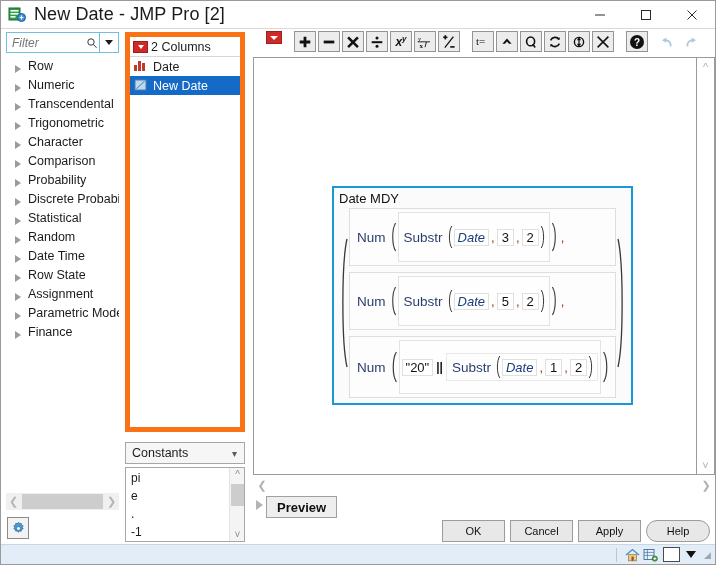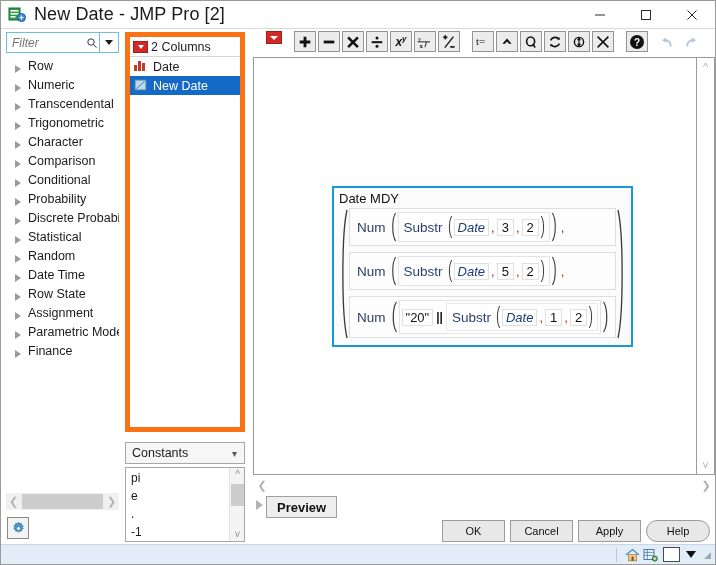--- a/index.html
+++ b/index.html
@@ -205,21 +205,21 @@
   .big-paren svg { display: block; }
   .rows { display: flex; flex-direction: column; gap: 6px; }
   .arg-row {
     border: 1px solid #dedede; background: #fdfdfd;
     display: flex; align-items: center;
     padding: 3px 4px;
   }
   .fname { font-size: 13.5px; color: #2b3f6b; padding: 0 3px; }
   .inner {
     border: 1px solid #e3e3e3; background: #fefefe;
-    display: flex; align-items: center; padding: 2px 2px;
+    display: flex; align-items: center; padding: 12px 2px;
   }
   .inner2 {
     border: 1px solid #e8e8e8; background: #fefefe;
     display: flex; align-items: center; padding: 1px 2px;
   }
   .colref {
     font-style: italic; font-size: 13px; color: #1b3a7a;
     border: 1px solid #e0e0e0; background: #fff;
     padding: 0 3px;
   }
@@ -341,24 +341,20 @@
         <span class="tri"></span>
         <span>Trigonometric</span>
       </div>
     <div class="fn-item">
         <span class="tri"></span>
         <span>Character</span>
       </div>
     <div class="fn-item">
         <span class="tri"></span>
         <span>Comparison</span>
-      </div>
-    <div class="fn-item">
-        <span class="tri"></span>
-        <span>Conditional</span>
       </div>
     <div class="fn-item">
         <span class="tri"></span>
         <span>Probability</span>
       </div>
     <div class="fn-item">
         <span class="tri"></span>
         <span>Discrete Probabili</span>
       </div>
     <div class="fn-item">

